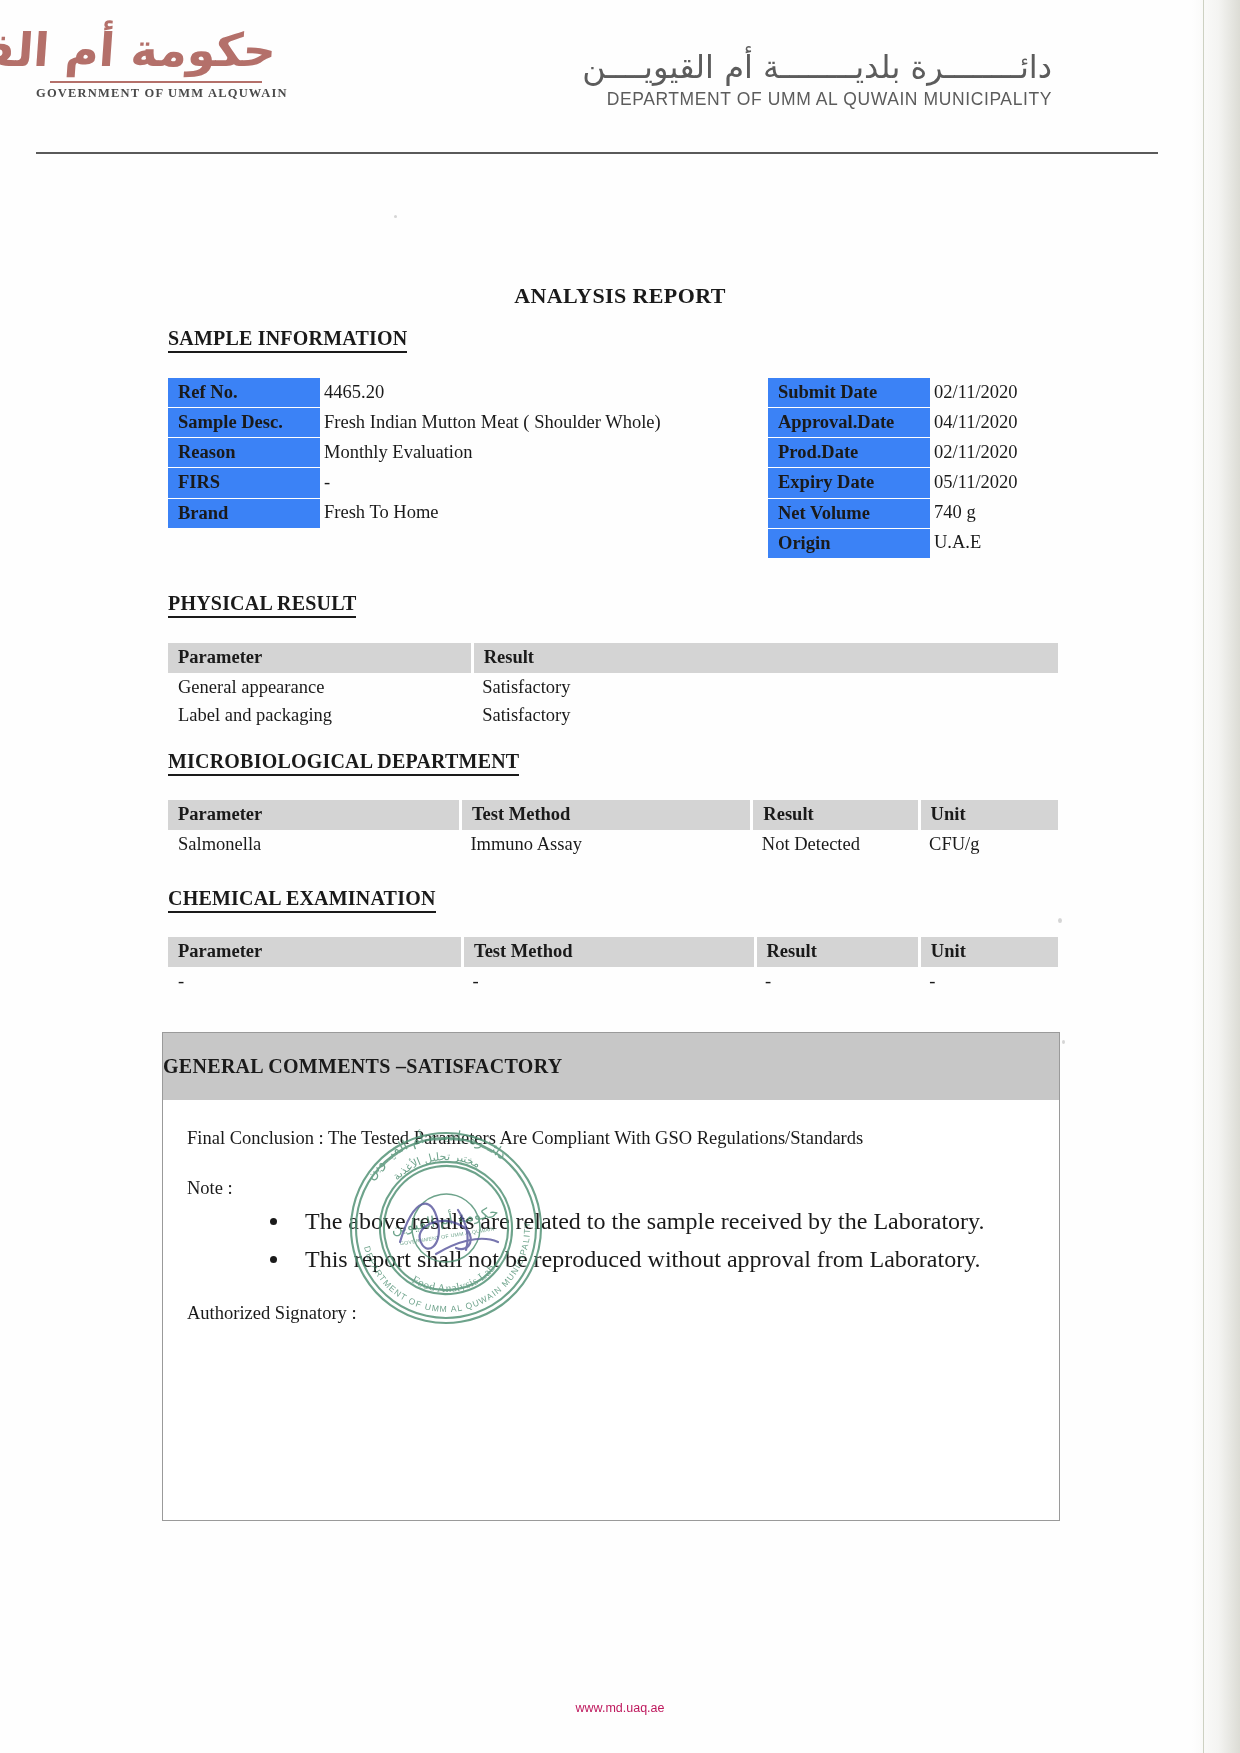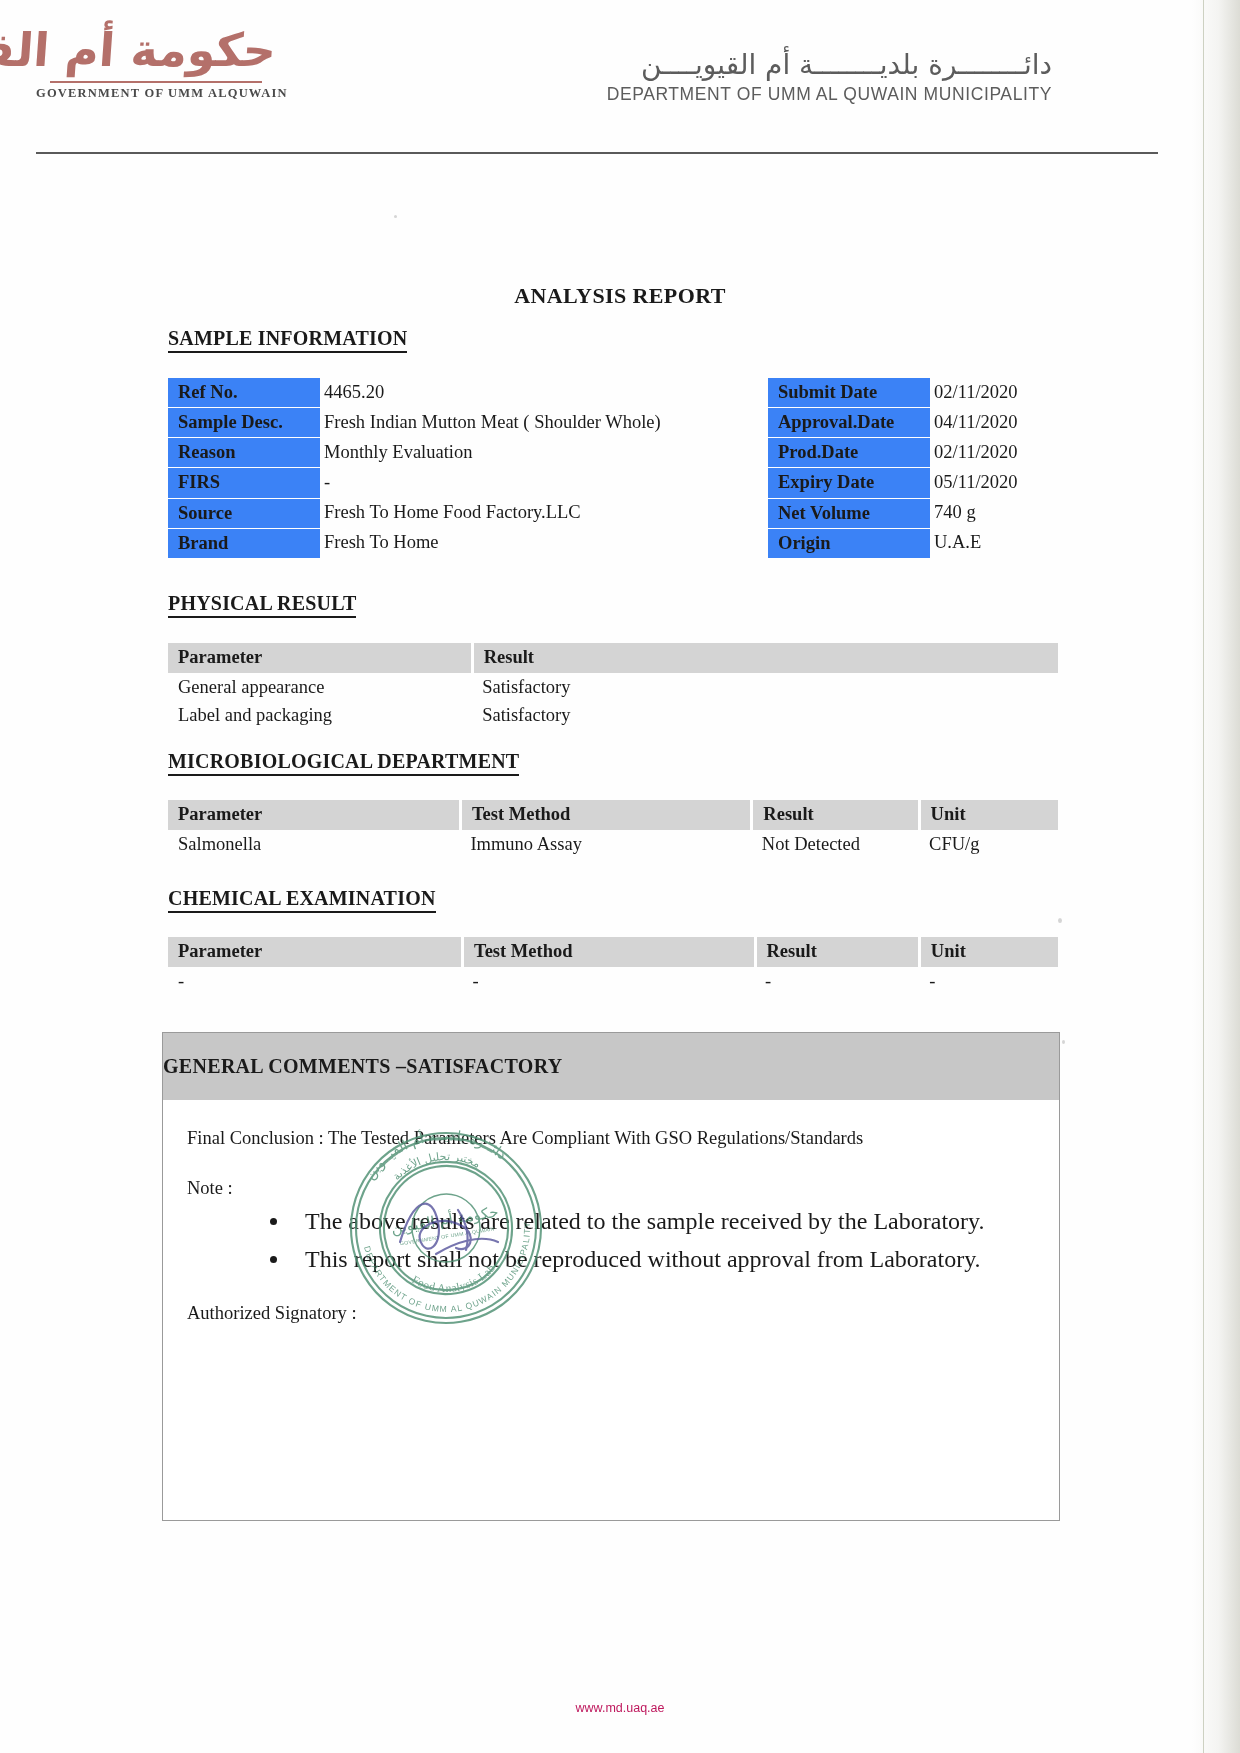--- a/index.html
+++ b/index.html
@@ -87,21 +87,21 @@
   }
 
   .dept-block {
     position: absolute;
     right: 188px;
     top: 48px;
     text-align: right;
   }
   .dept-arabic {
     font-family: "DejaVu Sans", sans-serif;
-    font-size: 28px;
+    font-size: 32px;
     color: #5c5c5c;
     direction: rtl;
     white-space: nowrap;
     letter-spacing: 0px;
   }
   .dept-en {
     font-family: "Liberation Sans", sans-serif;
     font-size: 17.5px;
     letter-spacing: 0.6px;
     color: #5c5c5c;
@@ -321,24 +321,20 @@
         <td class="k">Sample Desc.</td>
         <td class="v">Fresh Indian Mutton Meat  ( Shoulder Whole)</td>
       </tr>
       <tr>
         <td class="k">Reason</td>
         <td class="v">Monthly Evaluation</td>
       </tr>
       <tr>
         <td class="k">FIRS</td>
         <td class="v">-</td>
-      </tr>
-      <tr>
-        <td class="k">Source</td>
-        <td class="v">Fresh To Home Food Factory.LLC</td>
       </tr>
       <tr>
         <td class="k">Brand</td>
         <td class="v">Fresh To Home</td>
       </tr>
     </tbody>
   </table>
 
   <table class="info-table" id="info-right">
     <tbody>

